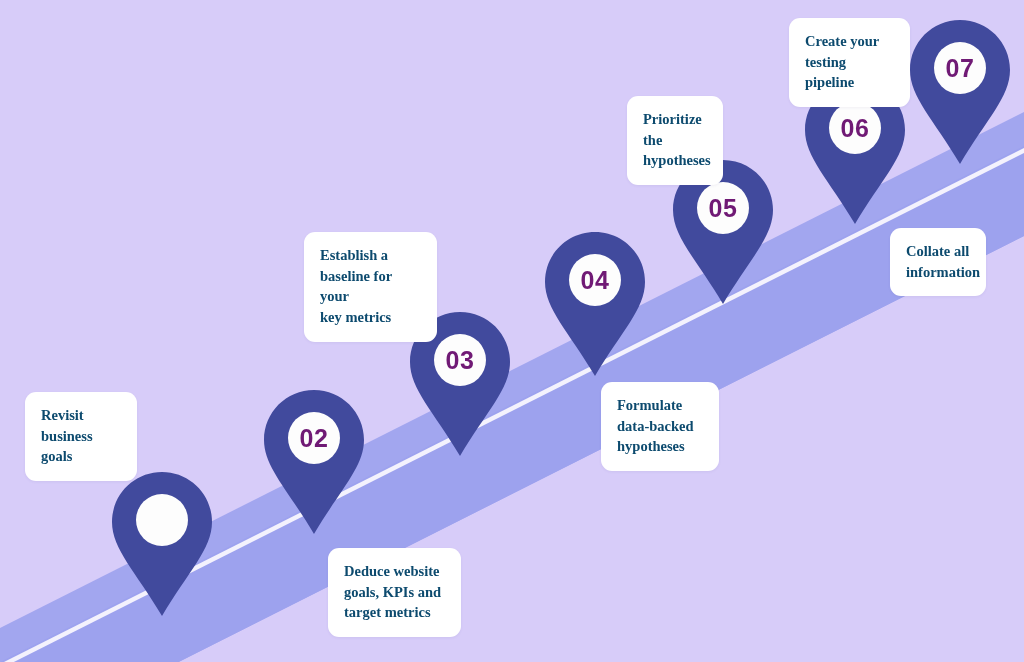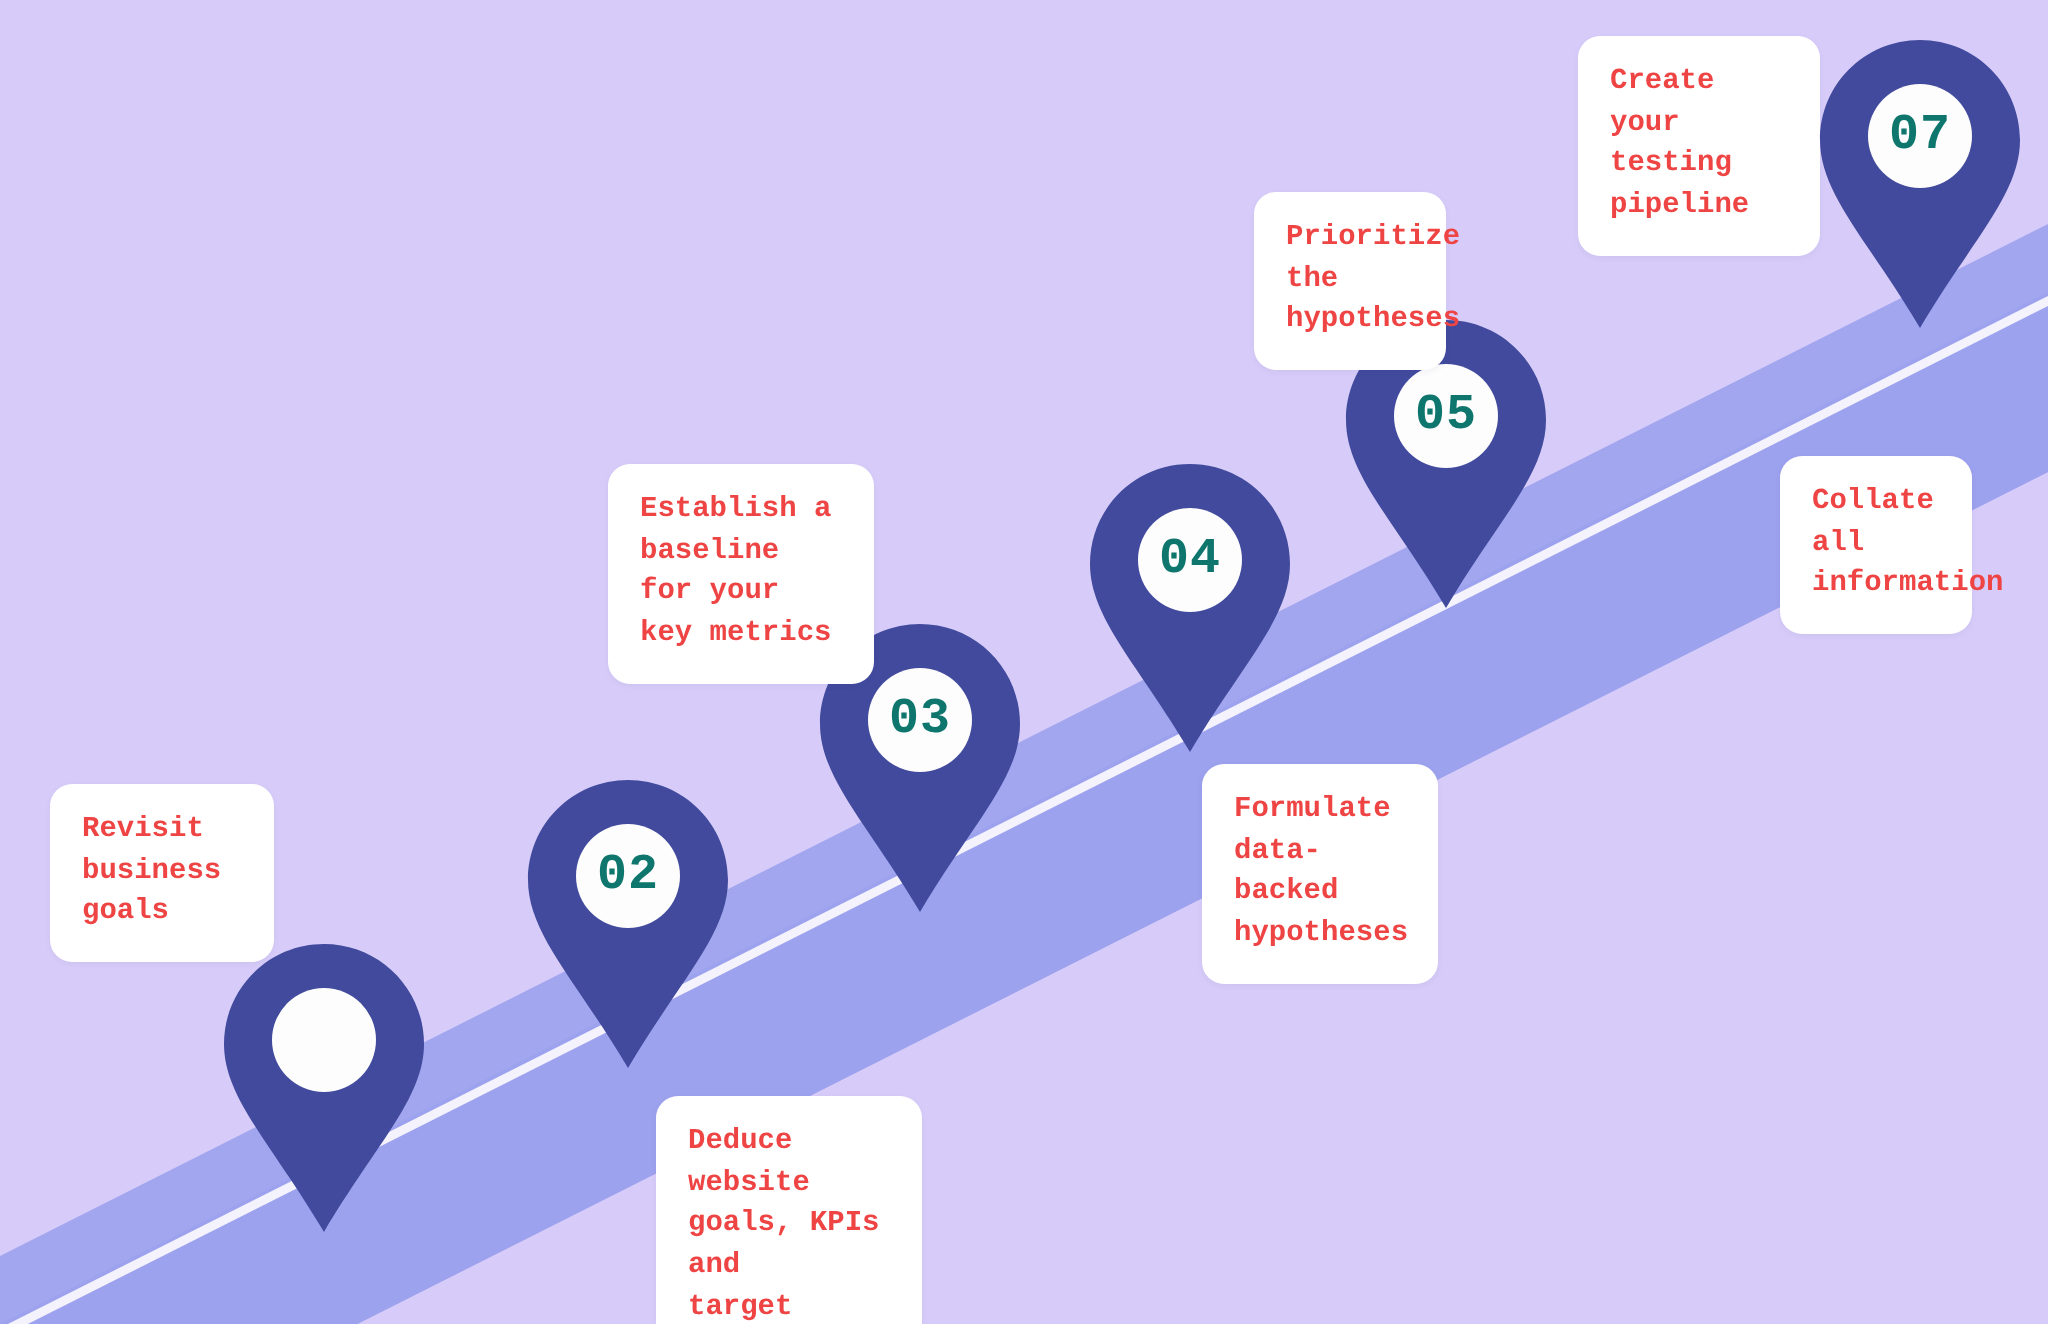--- a/index.html
+++ b/index.html
@@ -42,38 +42,38 @@
     overflow: visible;
   }
   .pin .num {
     position: absolute;
     left: 0;
     top: 24px;
     width: 104px;
     text-align: center;
     font-size: 25px;
     font-weight: bold;
-    color: #0f766e;
+    color: #701a75;
     letter-spacing: 0.5px;
     line-height: 52px;
-    font-family: Liberation Mono, monospace;
+    font-family: Liberation Sans, sans-serif;
   }
 
   
   .card {
     position: absolute;
     background: #ffffff;
     border-radius: 11px;
     padding: 13px 16px 14px 16px;
     box-sizing: border-box;
-    color: #ef4444;
+    color: #0c4a6e;
     font-size: 14.5px;
     font-weight: bold;
     line-height: 1.43;
-    font-family: Liberation Mono, monospace;
+    font-family: Liberation Serif, serif;
     box-shadow: 0 1px 3px rgba(70, 60, 130, 0.07);
     white-space: pre-line;
   }
 </style>
 </head>
 <body>
 
 <div id="stage">
 
   <svg class="road-layer" viewBox="0 0 1024 662" preserveAspectRatio="none" aria-hidden="true">
@@ -138,20 +138,27 @@
     <svg viewBox="0 0 104 148">
       <path d="M52 2 C24.3 2 2 24.3 2 52 C2 79 26 102 52 146 C78 102 102 79 102 52 C102 24.3 79.7 2 52 2 Z" fill="#414a9d"></path>
       <circle cx="52" cy="50" r="26" fill="#fdfdfd"></circle>
     </svg>
     <div class="num">05</div>
   </div>
   <div class="card" style="left:627px; top:96px; width:96px;">Prioritize
 the
 hypotheses</div>
 
+  <div class="pin" style="left:803px; top:78px;">
+    <svg viewBox="0 0 104 148">
+      <path d="M52 2 C24.3 2 2 24.3 2 52 C2 79 26 102 52 146 C78 102 102 79 102 52 C102 24.3 79.7 2 52 2 Z" fill="#414a9d"></path>
+      <circle cx="52" cy="50" r="26" fill="#fdfdfd"></circle>
+    </svg>
+    <div class="num">06</div>
+  </div>
   <div class="card" style="left:789px; top:18px; width:121px;">Create your
 testing pipeline</div>
 
   <div class="pin" style="left:908px; top:18px;">
     <svg viewBox="0 0 104 148">
       <path d="M52 2 C24.3 2 2 24.3 2 52 C2 79 26 102 52 146 C78 102 102 79 102 52 C102 24.3 79.7 2 52 2 Z" fill="#414a9d"></path>
       <circle cx="52" cy="50" r="26" fill="#fdfdfd"></circle>
     </svg>
     <div class="num">07</div>
   </div>

